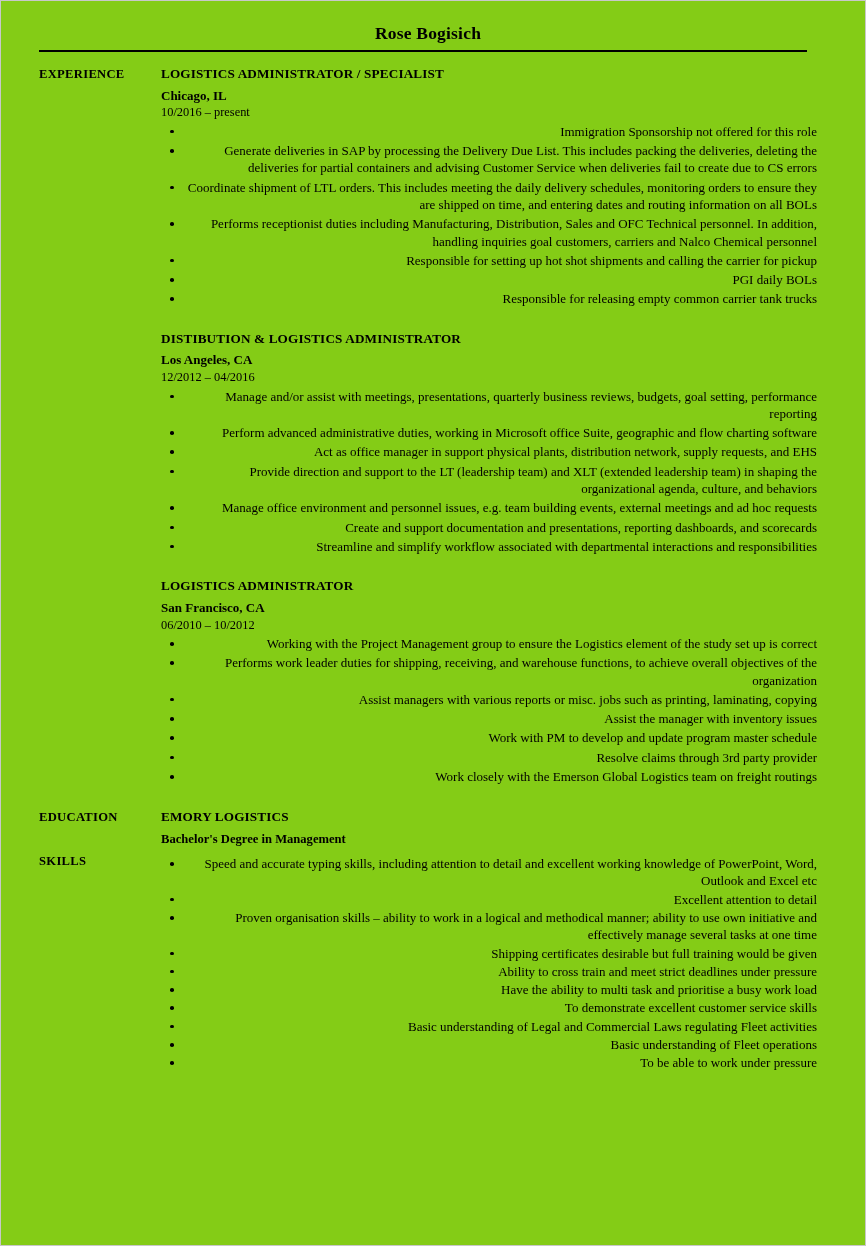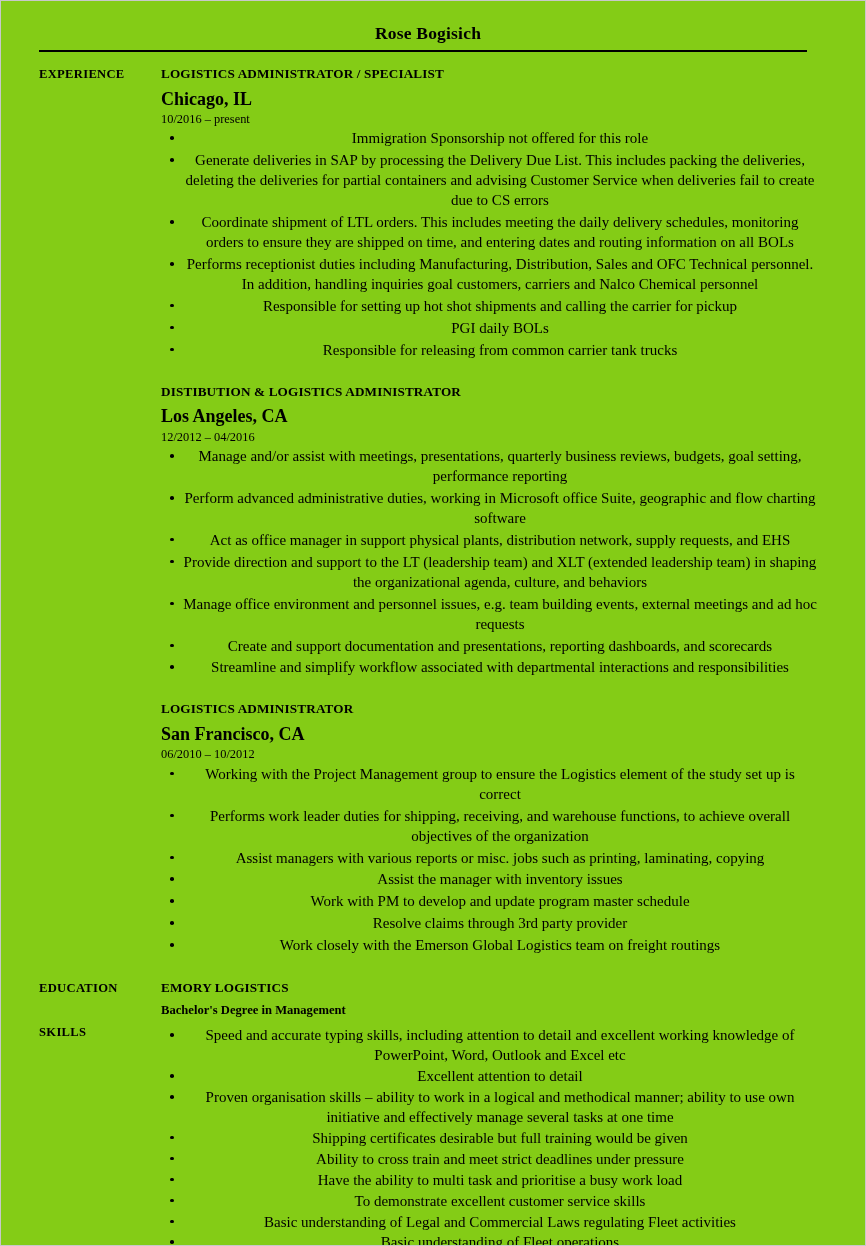--- a/index.html
+++ b/index.html
@@ -86,44 +86,44 @@
   .job-block { margin-bottom: 0; }
   .job-block + .job-block { margin-top: 23px; }
 
   .job-title {
     font-size: 13.2px;
     font-weight: bold;
     letter-spacing: 0.15px;
     line-height: 1.25;
   }
   .job-location {
-    font-size: 18px;
+    font-size: 13px;
     font-weight: bold;
     line-height: 1.3;
     margin-top: 5px;
   }
   .job-dates {
     font-size: 12.4px;
     line-height: 1.25;
     margin-top: 1px;
   }
 
   
   ul.bullets {
     list-style: none;
     margin: 2px 0 0 0;
     padding: 0;
   }
   ul.bullets > li {
     position: relative;
     padding-left: 22px;
-    font-size: 15px;
+    font-size: 13px;
     line-height: 1.33;
     margin-top: 2px;
-    text-align: center;
+    text-align: right;
   }
   ul.bullets > li::before {
     content: "";
     position: absolute;
     left: 9px;
     top: 7px;
     width: 3.6px;
     height: 3.6px;
     border-radius: 50%;
     background: #000;
@@ -164,21 +164,21 @@
           <div class="job-title">LOGISTICS ADMINISTRATOR / SPECIALIST</div>
           <div class="job-location">Chicago, IL</div>
           <div class="job-dates">10/2016 – present</div>
           <ul class="bullets">
             <li>Immigration Sponsorship not offered for this role</li>
             <li>Generate deliveries in SAP by processing the Delivery Due List. This includes packing the deliveries, deleting the deliveries for partial containers and advising Customer Service when deliveries fail to create due to CS errors</li>
             <li>Coordinate shipment of LTL orders. This includes meeting the daily delivery schedules, monitoring orders to ensure they are shipped on time, and entering dates and routing information on all BOLs</li>
             <li>Performs receptionist duties including Manufacturing, Distribution, Sales and OFC Technical personnel. In addition, handling inquiries goal customers, carriers and Nalco Chemical personnel</li>
             <li>Responsible for setting up hot shot shipments and calling the carrier for pickup</li>
             <li>PGI daily BOLs</li>
-            <li>Responsible for releasing from common carrier tank trucks</li>
+            <li>Responsible for releasing empty common carrier tank trucks</li>
           </ul>
         </div>
 
         <div class="job-block">
           <div class="job-title">DISTIBUTION &amp; LOGISTICS ADMINISTRATOR</div>
           <div class="job-location">Los Angeles, CA</div>
           <div class="job-dates">12/2012 – 04/2016</div>
           <ul class="bullets">
             <li>Manage and/or assist with meetings, presentations, quarterly business reviews, budgets, goal setting, performance reporting</li>
             <li>Perform advanced administrative duties, working in Microsoft office Suite, geographic and flow charting software</li>

